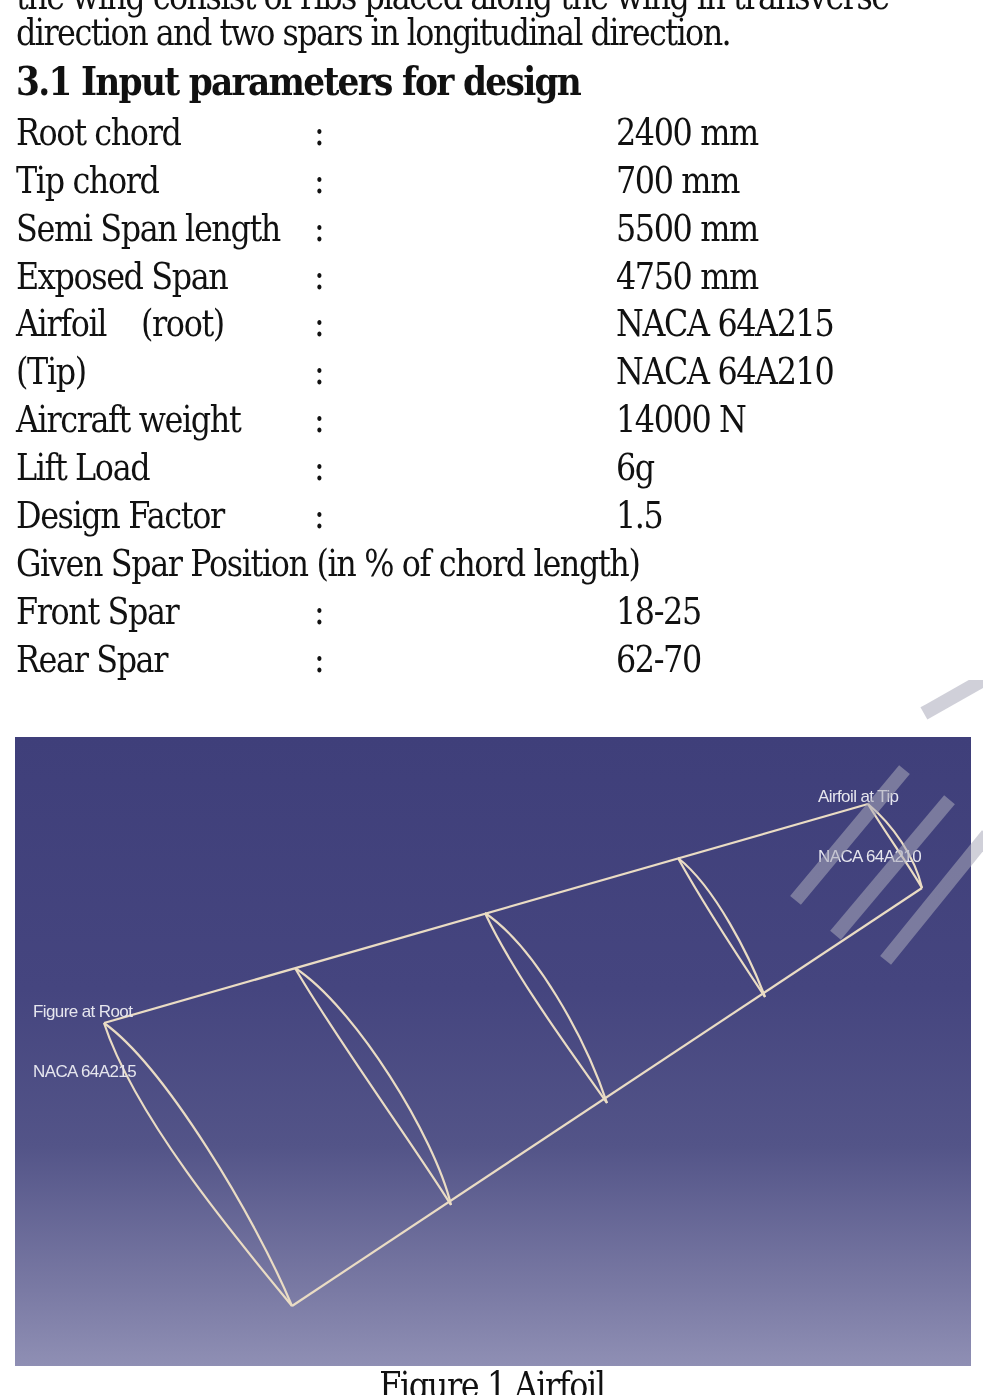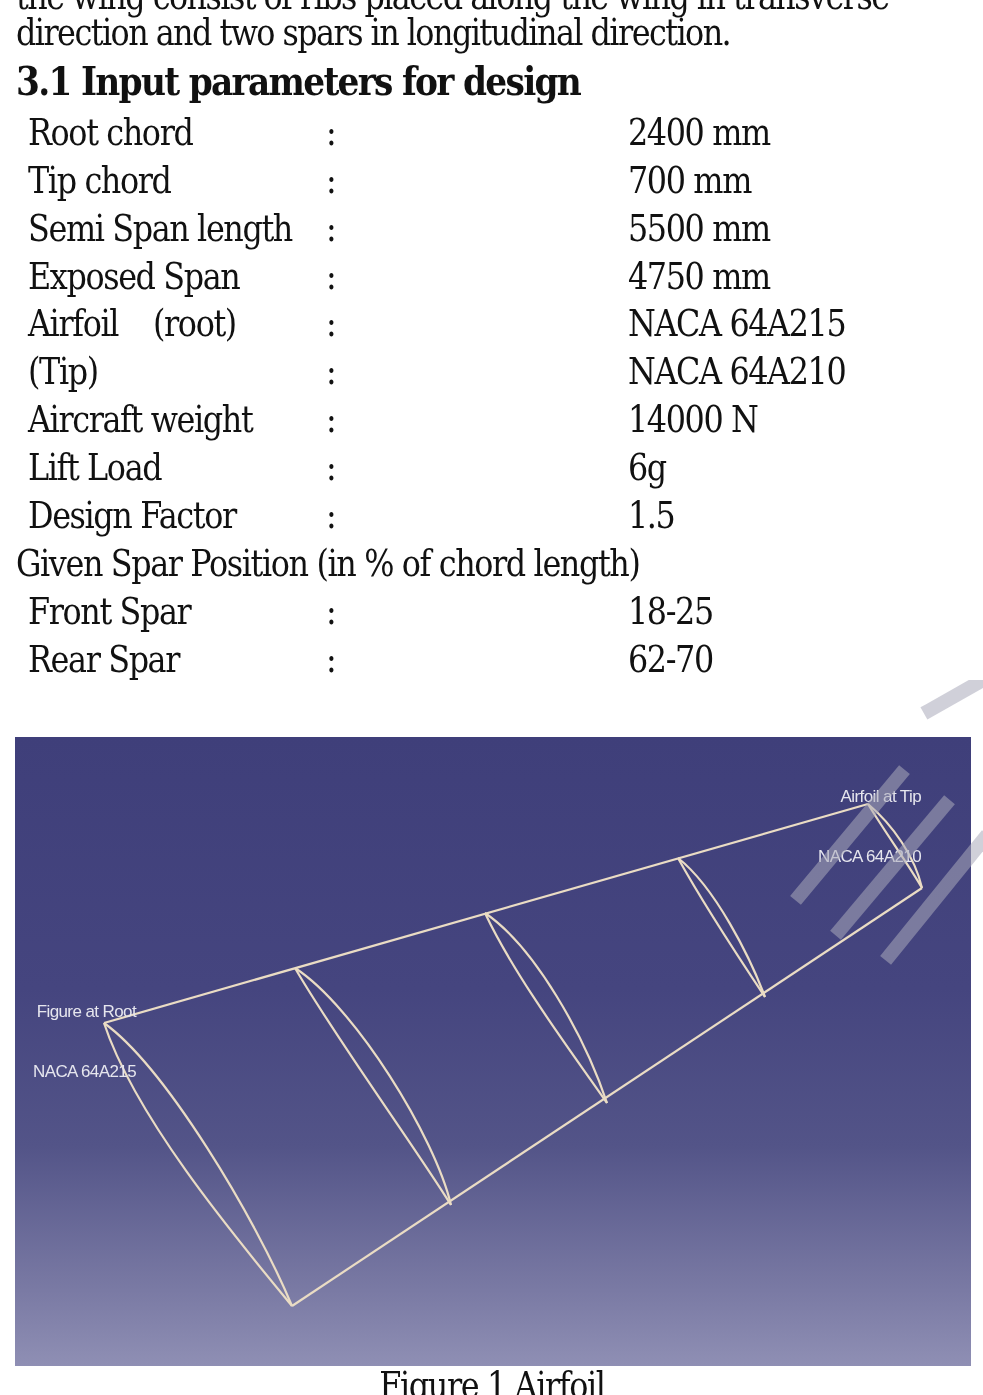--- a/index.html
+++ b/index.html
@@ -3,32 +3,32 @@
 <meta charset="utf-8">
 <style>
   html, body { margin: 0; padding: 0; background: #ffffff; }
   body { width: 983px; height: 1395px; position: relative; overflow: hidden;
          font-family: "DejaVu Serif", "Liberation Serif", serif; color: #111; }
   .line { position: absolute; left: 16px; font-size: 37px; line-height: 46px;
           letter-spacing: -1.8px; white-space: nowrap; transform: scaleX(0.86); transform-origin: left center; }
   .top-cut { top: -26px; }
   .intro { top: 10px; }
   .heading { top: 58px; font-weight: bold; font-size: 40px; letter-spacing: -2px; }
-  .row { position: absolute; left: 12px; width: 777px; height: 47px; font-size: 37px; line-height: 47px; }
+  .row { position: absolute; left: 0; width: 777px; height: 47px; font-size: 37px; line-height: 47px; }
   .row .lbl, .row .colon, .row .val { position: absolute; top: 0; white-space: nowrap;
       transform: scaleX(0.86); transform-origin: left center; letter-spacing: -1.6px; }
   .row .lbl { left: 16px; }
   .row .colon { left: 314px; }
   .row .val { left: 616px; }
   .full { position: absolute; left: 16px; font-size: 37px; line-height: 47px; white-space: nowrap;
           transform: scaleX(0.86); transform-origin: left center; letter-spacing: -1.6px; }
   .figure { position: absolute; left: 15px; top: 737px; width: 956px; height: 629px;
             background: linear-gradient(to bottom, #3f3f7a 0%, #45457f 40%, #535488 65%, #7a7aa4 88%, #8f8fb4 100%); overflow: hidden; }
   .fig-label { position: absolute; font-family: "Liberation Sans", sans-serif; font-size: 17px; line-height: 20px;
-               color: #e6e6ee; letter-spacing: -0.6px; white-space: pre; text-align: right; }
+               color: #e6e6ee; letter-spacing: -0.6px; white-space: pre; }
   .caption { position: absolute; top: 1366px; left: 0; width: 983px; text-align: center;
              font-size: 37px; line-height: 40px; letter-spacing: -1.6px; }
   .caption span { display: inline-block; transform: scaleX(0.86); }
   .watermark { position: absolute; left: 780px; top: 680px; width: 203px; height: 300px; pointer-events: none; }
 </style>
 </head>
 <body>
 
 <div class="line top-cut">the wing consist of ribs placed along the wing in transverse</div>
 <div class="line intro">direction and two spars in longitudinal direction.</div>

